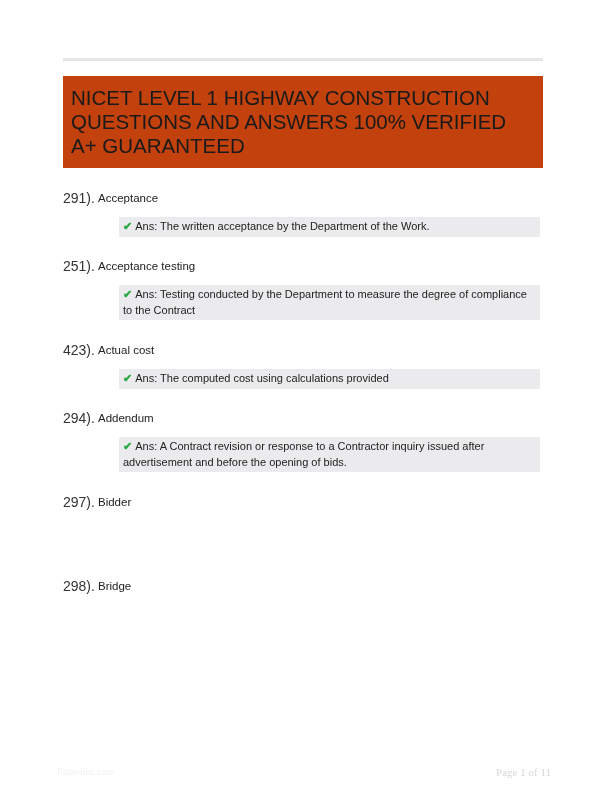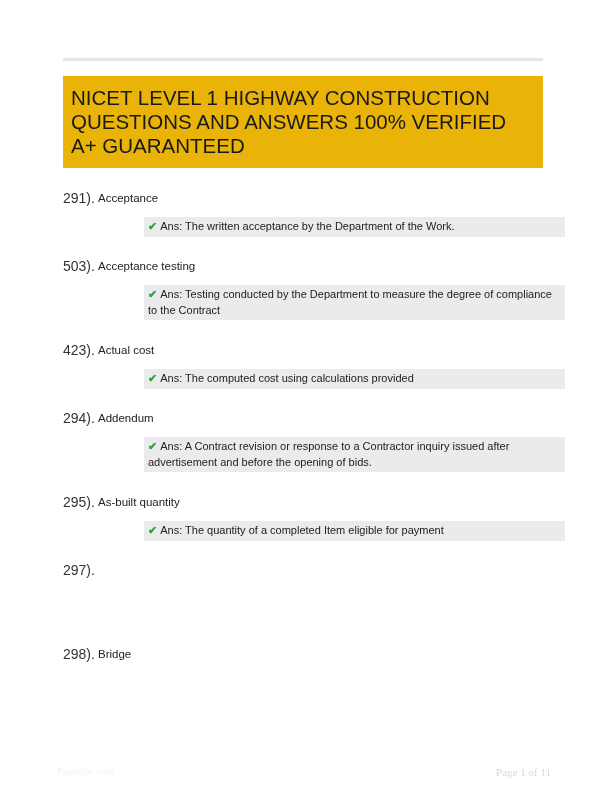--- a/index.html
+++ b/index.html
@@ -1,66 +1,62 @@
 <!DOCTYPE html>
 <html><head>
   <meta charset="utf-8">
   <style>
     html, body { margin: 0; padding: 0; background: #ffffff; }
     body { width: 606px; height: 800px; position: relative; overflow: hidden;
            font-family: "Liberation Sans", sans-serif; color: #222; }
     .top-rule { position: absolute; left: 63px; top: 58px; width: 480px; height: 3px; background: #e6e6e8; }
-    .title-box { position: absolute; left: 63px; top: 76px; width: 480px; height: 92px; background: #eab308; box-sizing: border-box; padding: 10px 10px 0 8px; }
+    .title-box { position: absolute; left: 63px; top: 76px; width: 480px; height: 92px; background: #c2410c; box-sizing: border-box; padding: 10px 10px 0 8px; }
     .title { font-size: 20.5px; line-height: 24px; color: #1a1a1a; margin: 0; font-weight: normal; }
     .qa-list { position: absolute; left: 63px; top: 190px; width: 480px; }
     .qa { position: relative; }
     .qnum { position: absolute; left: 0; top: 0; font-size: 14px; color: #333; }
     .qtext { margin-left: 35px; font-size: 11.5px; color: #222; line-height: 16px; }
-    .ans { margin-left: 81px; margin-top: 11px; width: 421px; background: #ebebed; box-sizing: border-box; padding: 2px 4px 2px 4px; font-size: 11px; line-height: 15.5px; color: #222; }
+    .ans { margin-left: 56px; margin-top: 11px; width: 421px; background: #ebebed; box-sizing: border-box; padding: 2px 4px 2px 4px; font-size: 11px; line-height: 15.5px; color: #222; }
     .check { color: #27a844; font-size: 11px; font-weight: bold; margin-right: 3px; display: inline-block; }
     .footer-left { position: absolute; left: 57px; top: 766px; font-size: 10px; color: #f2f2f2; font-family: "Liberation Serif", serif; }
     .footer-right { position: absolute; right: 55px; top: 766px; font-size: 11px; color: #d8d8d8; font-family: "Liberation Serif", serif; }
   </style>
 </head>
 <body>
 
 <div class="top-rule"></div>
 
 <div class="title-box">
   <h1 class="title">NICET LEVEL 1 HIGHWAY CONSTRUCTION QUESTIONS AND ANSWERS 100% VERIFIED A+ GUARANTEED</h1>
 </div>
 
 <div class="qa-list">
   <div class="qa" style="height:68px">
     <span class="qnum">291).</span>
     <div class="qtext">Acceptance</div>
     <div class="ans"><span class="check">✔</span><span>Ans: The written acceptance by the Department of the Work.</span></div>
   </div>
   <div class="qa" style="height:84px">
-    <span class="qnum">503).</span>
+    <span class="qnum">251).</span>
     <div class="qtext">Acceptance testing</div>
     <div class="ans"><span class="check">✔</span><span>Ans: Testing conducted by the Department to measure the degree of compliance to the Contract</span></div>
   </div>
   <div class="qa" style="height:68px">
     <span class="qnum">423).</span>
     <div class="qtext">Actual cost</div>
     <div class="ans"><span class="check">✔</span><span>Ans: The computed cost using calculations provided</span></div>
   </div>
   <div class="qa" style="height:84px">
     <span class="qnum">294).</span>
     <div class="qtext">Addendum</div>
     <div class="ans"><span class="check">✔</span><span>Ans: A Contract revision or response to a Contractor inquiry issued after advertisement and before the opening of bids.</span></div>
   </div>
-  <div class="qa" style="height:68px">
-    <span class="qnum">295).</span>
-    <div class="qtext">As-built quantity</div>
-    <div class="ans"><span class="check">✔</span><span>Ans: The quantity of a completed Item eligible for payment</span></div>
-  </div>
   <div class="qa" style="height:84px">
     <span class="qnum">297).</span>
+    <div class="qtext">Bidder</div>
   </div>
   <div class="qa">
     <span class="qnum">298).</span>
     <div class="qtext">Bridge</div>
   </div>
 </div>
 
 <div class="footer-left">Paperlibc.com</div>
 <div class="footer-right">Page 1 of 11</div>
 

